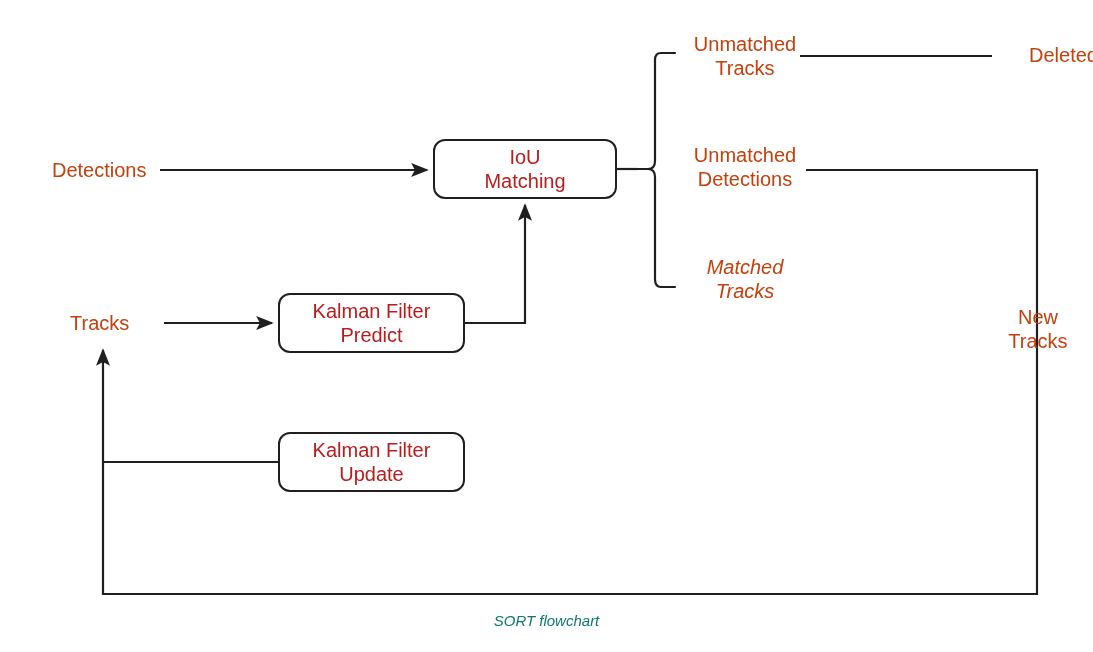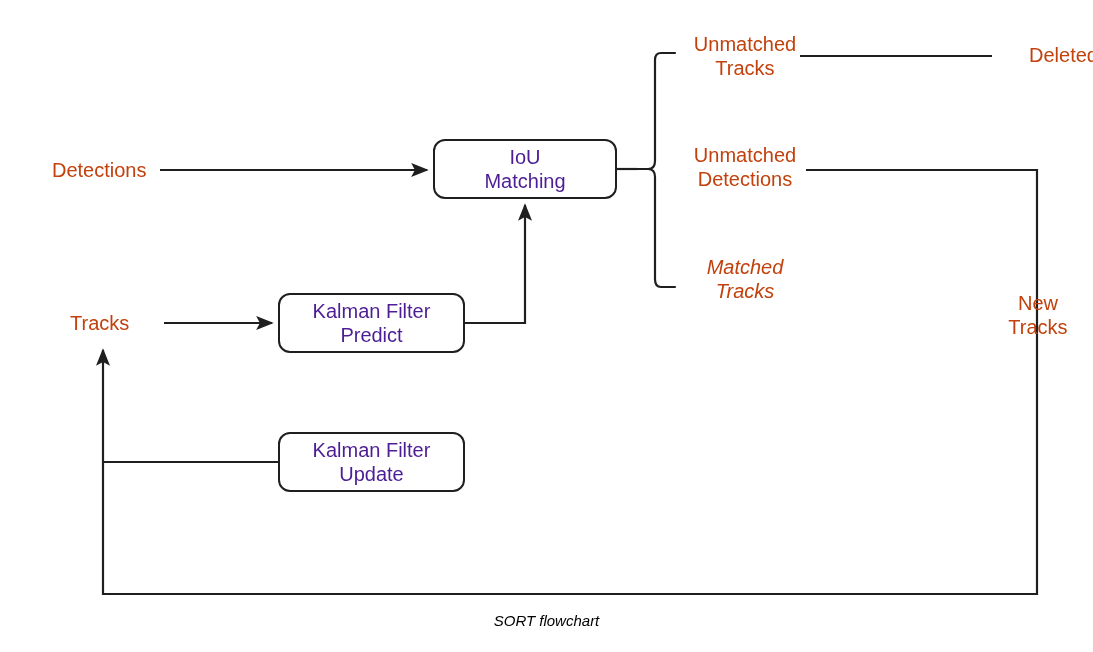--- a/index.html
+++ b/index.html
@@ -30,42 +30,42 @@
     box-sizing: border-box;
     border: 2px solid #1f1f1f;
     border-radius: 12px;
     background: #ffffff;
     display: flex;
     align-items: center;
     justify-content: center;
     text-align: center;
     line-height: 1.22;
     font-size: 20px;
-    color: #4c1d95;
+    color: #b91c1c;
     white-space: pre-line;
     z-index: 3;
   }
   .edge-label {
     position: absolute;
     font-size: 20px;
     color: #c2410c;
     line-height: 1.22;
     text-align: center;
     white-space: pre-line;
     z-index: 2;
     background: transparent;
   }
   .edge-label.left-align {
     text-align: left;
   }
   .caption {
     position: absolute;
     font-size: 15px;
     font-style: italic;
-    color: #000000;
+    color: #0f766e;
     text-align: center;
     width: 100%;
     left: 0;
     z-index: 2;
   }
 </style>
 </head>
 <body>
 
 <div id="canvas">
@@ -125,18 +125,18 @@
 Tracks</div>
 
   <div class="edge-label" style="left:680px; top:143px; width:130px;">Unmatched
 Detections</div>
 
   <div class="edge-label" style="left:680px; top:255px; width:130px;font-style:italic;">Matched
 Tracks</div>
 
   <div class="edge-label left-align" style="left:1029px; top:43px;">Deleted</div>
 
-  <div class="edge-label" style="left:1002px; top:291px; width:72px;">New
+  <div class="edge-label" style="left:1002px; top:305px; width:72px;">New
 Tracks</div>
 
   <div class="caption" style="top:612px;">SORT flowchart</div>
 
 </div>
 
 </body></html>

